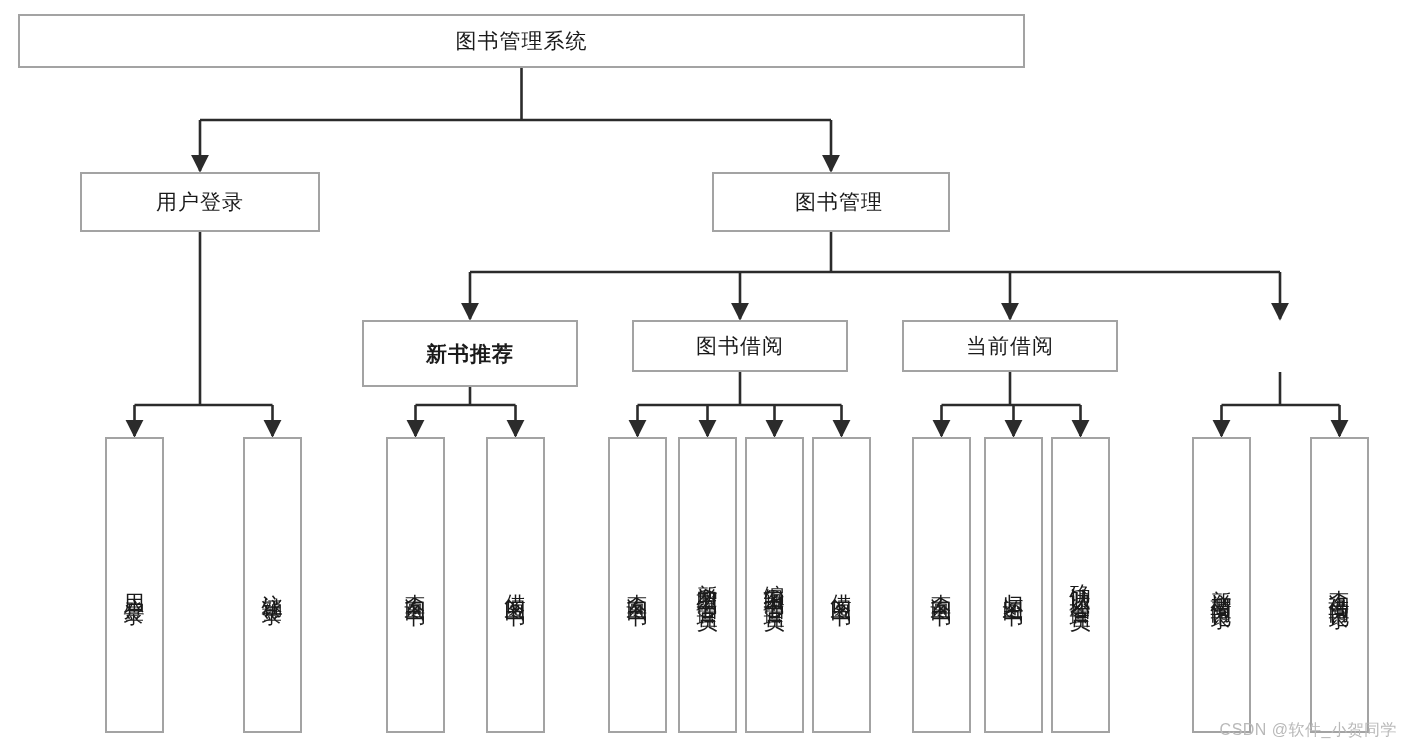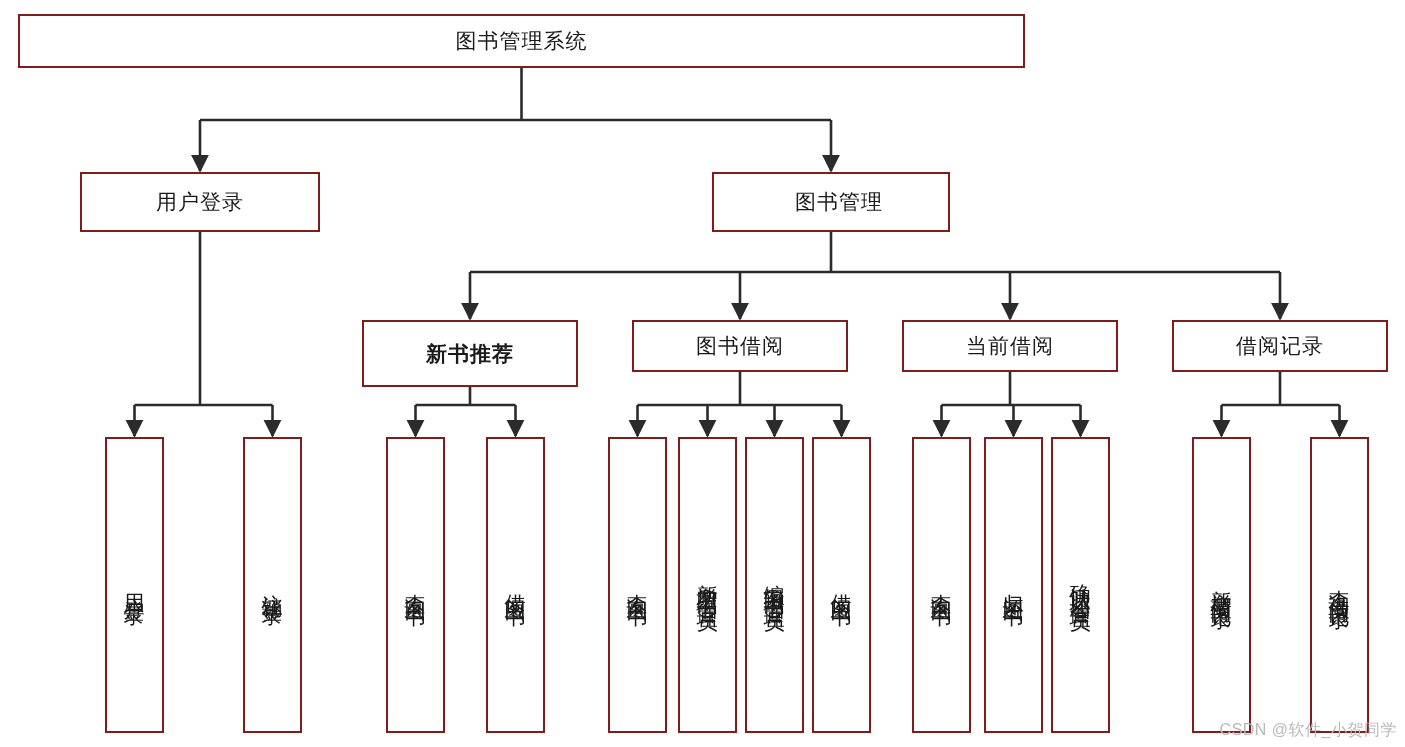--- a/index.html
+++ b/index.html
@@ -22,21 +22,21 @@
     position: absolute;
     left: 0;
     top: 0;
     width: 1405px;
     height: 747px;
   }
   .node {
     position: absolute;
     box-sizing: border-box;
     background: #ffffff;
-    border: 2px solid #7f1d1d;
+    border: 2px solid #a3a3a3;
     display: flex;
     align-items: center;
     justify-content: center;
     color: #1a1a1a;
   }
   .node.h {
     font-size: 21px;
     letter-spacing: 1px;
   }
   .node.v {
@@ -124,23 +124,20 @@
 
   <div class="node h" style="left: 362px; top: 320px; width: 216px; height: 67px; font-weight: bold;">
     <span class="htext">新书推荐</span>
   </div>
   <div class="node h" style="left: 902px; top: 320px; width: 216px; height: 52px;">
     <span class="htext">当前借阅</span>
   </div>
   <div class="node h" style="left: 632px; top: 320px; width: 216px; height: 52px;">
     <span class="htext">图书借阅</span>
   </div>
-  <div class="node h" style="left: 1172px; top: 320px; width: 216px; height: 52px;">
-    <span class="htext">借阅记录</span>
-  </div>
 
   <div class="node v" style="left: 105px; top: 437px; width: 59px; height: 296px;">
     <span class="vtext">用户登录</span>
   </div>
   <div class="node v" style="left: 243px; top: 437px; width: 59px; height: 296px;">
     <span class="vtext">注销登录</span>
   </div>
   <div class="node v" style="left: 386px; top: 437px; width: 59px; height: 296px;">
     <span class="vtext">查询图书</span>
   </div>

